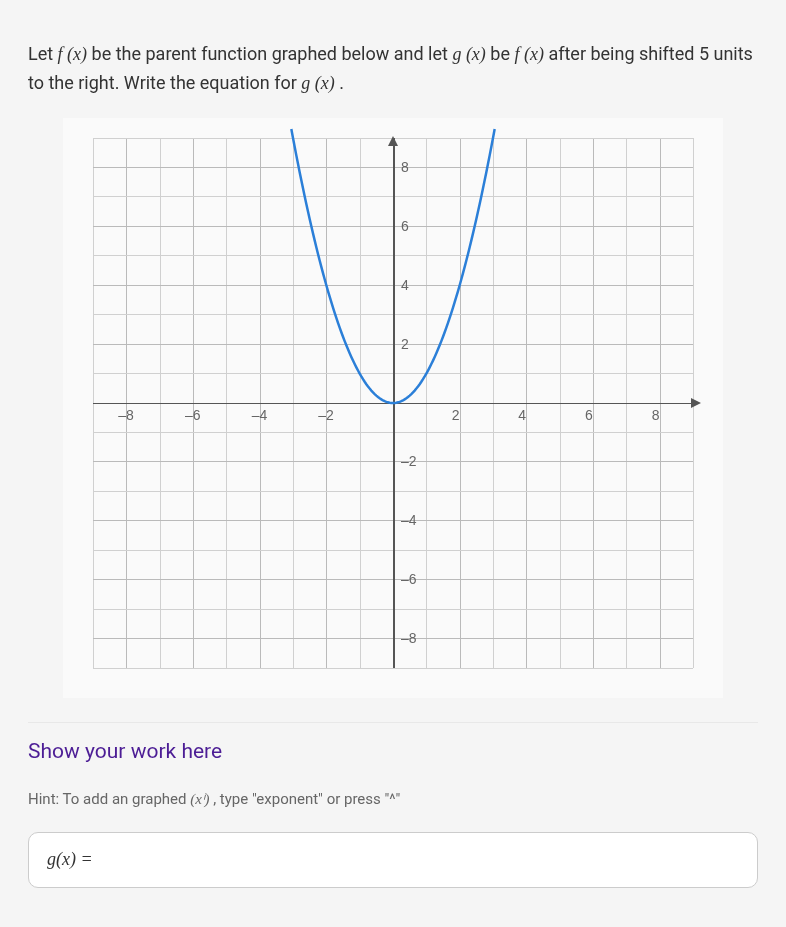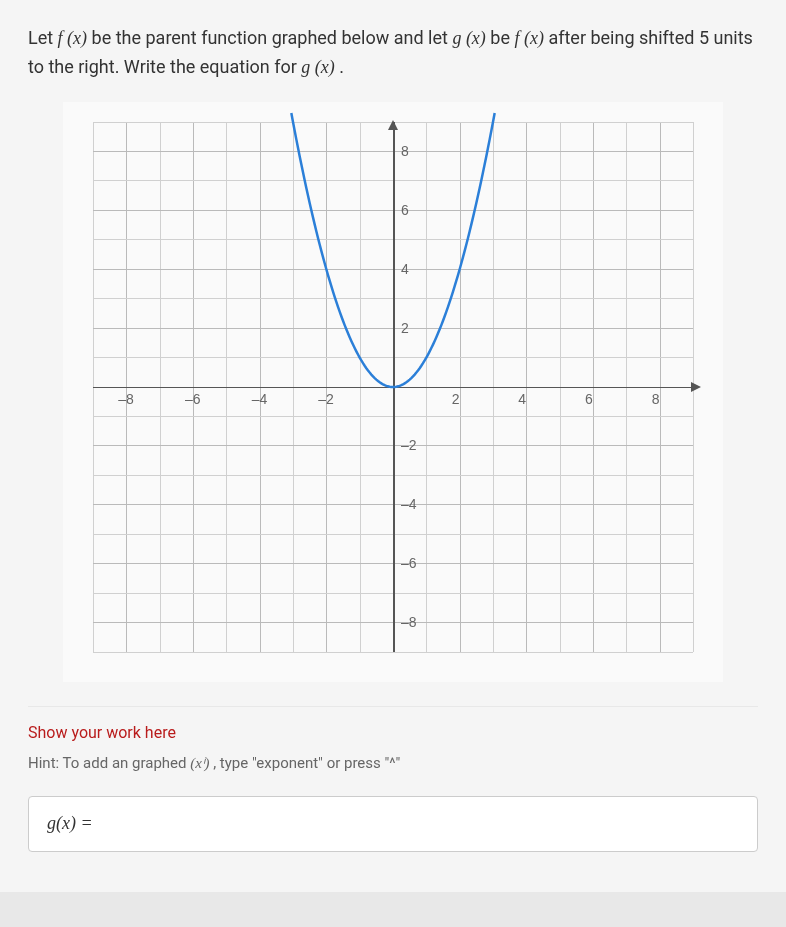--- a/index.html
+++ b/index.html
@@ -12,20 +12,21 @@
     .container {
       background: #f5f5f5;
       padding: 24px 28px;
       width: 786px;
     }
     .question-text {
       font-size: 18px;
       color: #333;
       line-height: 1.6;
       margin-bottom: 20px;
+      margin-top: 16px;
     }
     .question-text .math {
       font-family: 'Times New Roman', serif;
       font-style: italic;
     }
     .chart-wrapper {
       width: 100%;
       display: flex;
       justify-content: center;
       margin-bottom: 24px;
@@ -62,36 +63,36 @@
       position: absolute;
       inset: 0;
       pointer-events: none;
     }
     .work-section {
       margin-top: 12px;
       padding: 16px 0;
       border-top: 1px solid rgba(0,0,0,0.05);
     }
     .work-label {
-      font-size: 16px;
-      color: #b91c1c;
-      margin-bottom: 10px;
+      font-size: 21px;
+      color: #4c1d95;
+      margin-bottom: 25px;
     }
     .hint-text {
       font-size: 15px;
       color: #666;
       margin-bottom: 24px;
     }
     .hint-text .math {
       font-family: 'Times New Roman', serif;
       font-style: italic;
     }
     .answer-box {
       border: 1px solid #ccc;
-      border-radius: 4px;
+      border-radius: 10px;
       background: #fff;
       padding: 16px 18px;
       display: flex;
       align-items: center;
       min-height: 56px;
     }
     .answer-prefix {
       font-family: 'Times New Roman', serif;
       font-style: italic;
       font-size: 18px;

